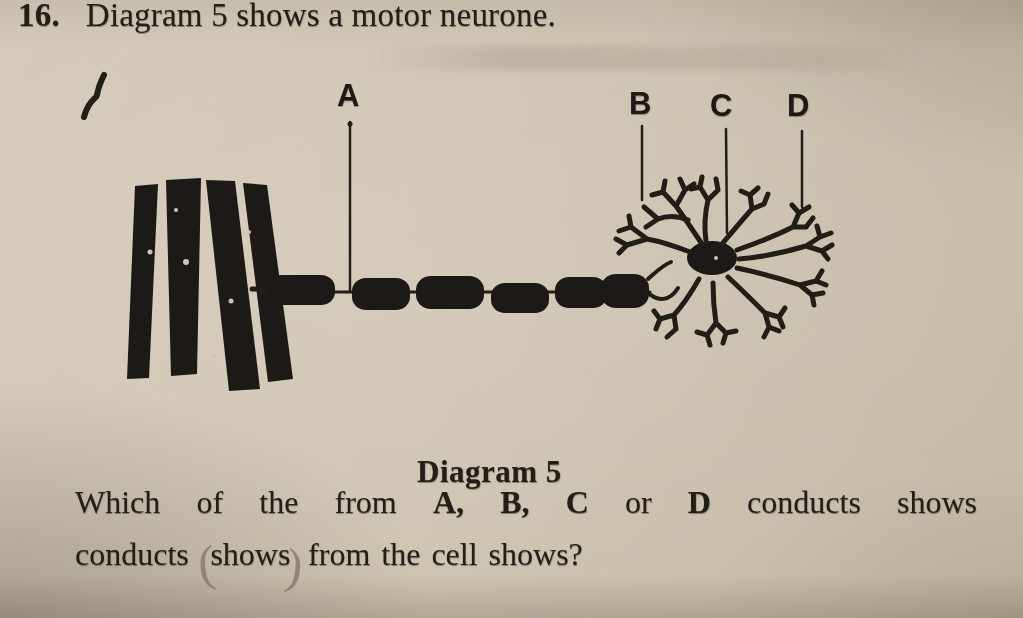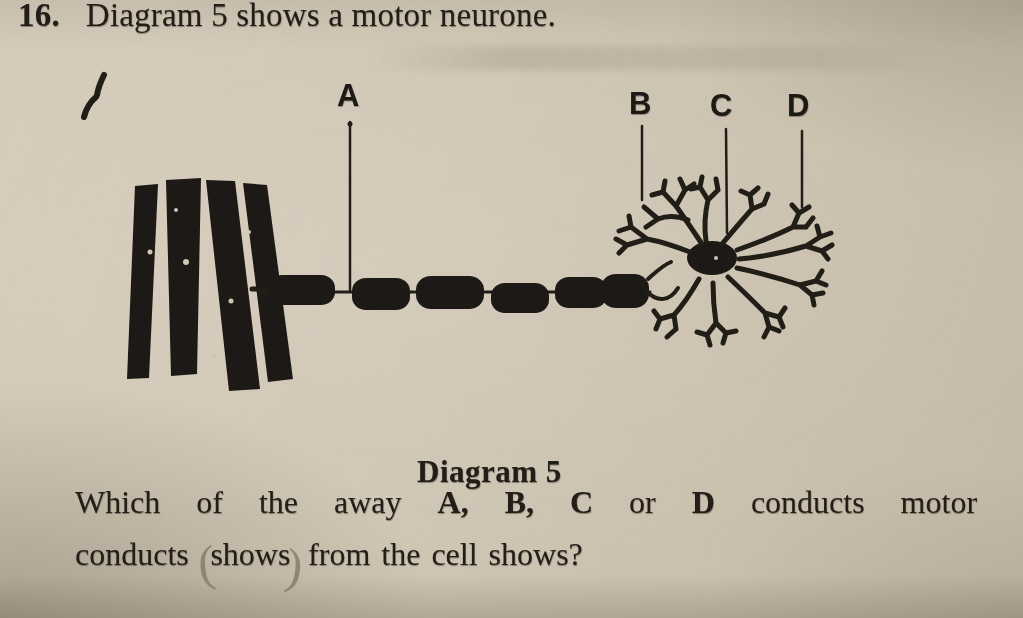--- a/index.html
+++ b/index.html
@@ -142,27 +142,27 @@
 
   <div class="fig-label" style="left:337px;top:78px;">A</div>
   <div class="fig-label" style="left:629px;top:86px;">B</div>
   <div class="fig-label" style="left:710px;top:88px;">C</div>
   <div class="fig-label" style="left:787px;top:88px;">D</div>
 
   <div class="caption ink">Diagram 5</div>
 
   <div class="question ink">
     <div class="q-line1">
-      <span>Which of the away</span>
+      <span>Which of the from</span>
       <span class="b">A,</span>
       <span class="b">B,</span>
       <span class="b">C</span>
       <span>or</span>
       <span class="b">D</span>
-      <span>conducts motor</span>
+      <span>conducts shows</span>
     </div>
     <div class="q-line2">
       <span>conducts</span>
       <span class="pp pp-open">(</span><span>shows</span><span class="pp pp-close">)</span>
       <span>from the cell shows?</span>
     </div>
   </div>
 
 </div>
 

